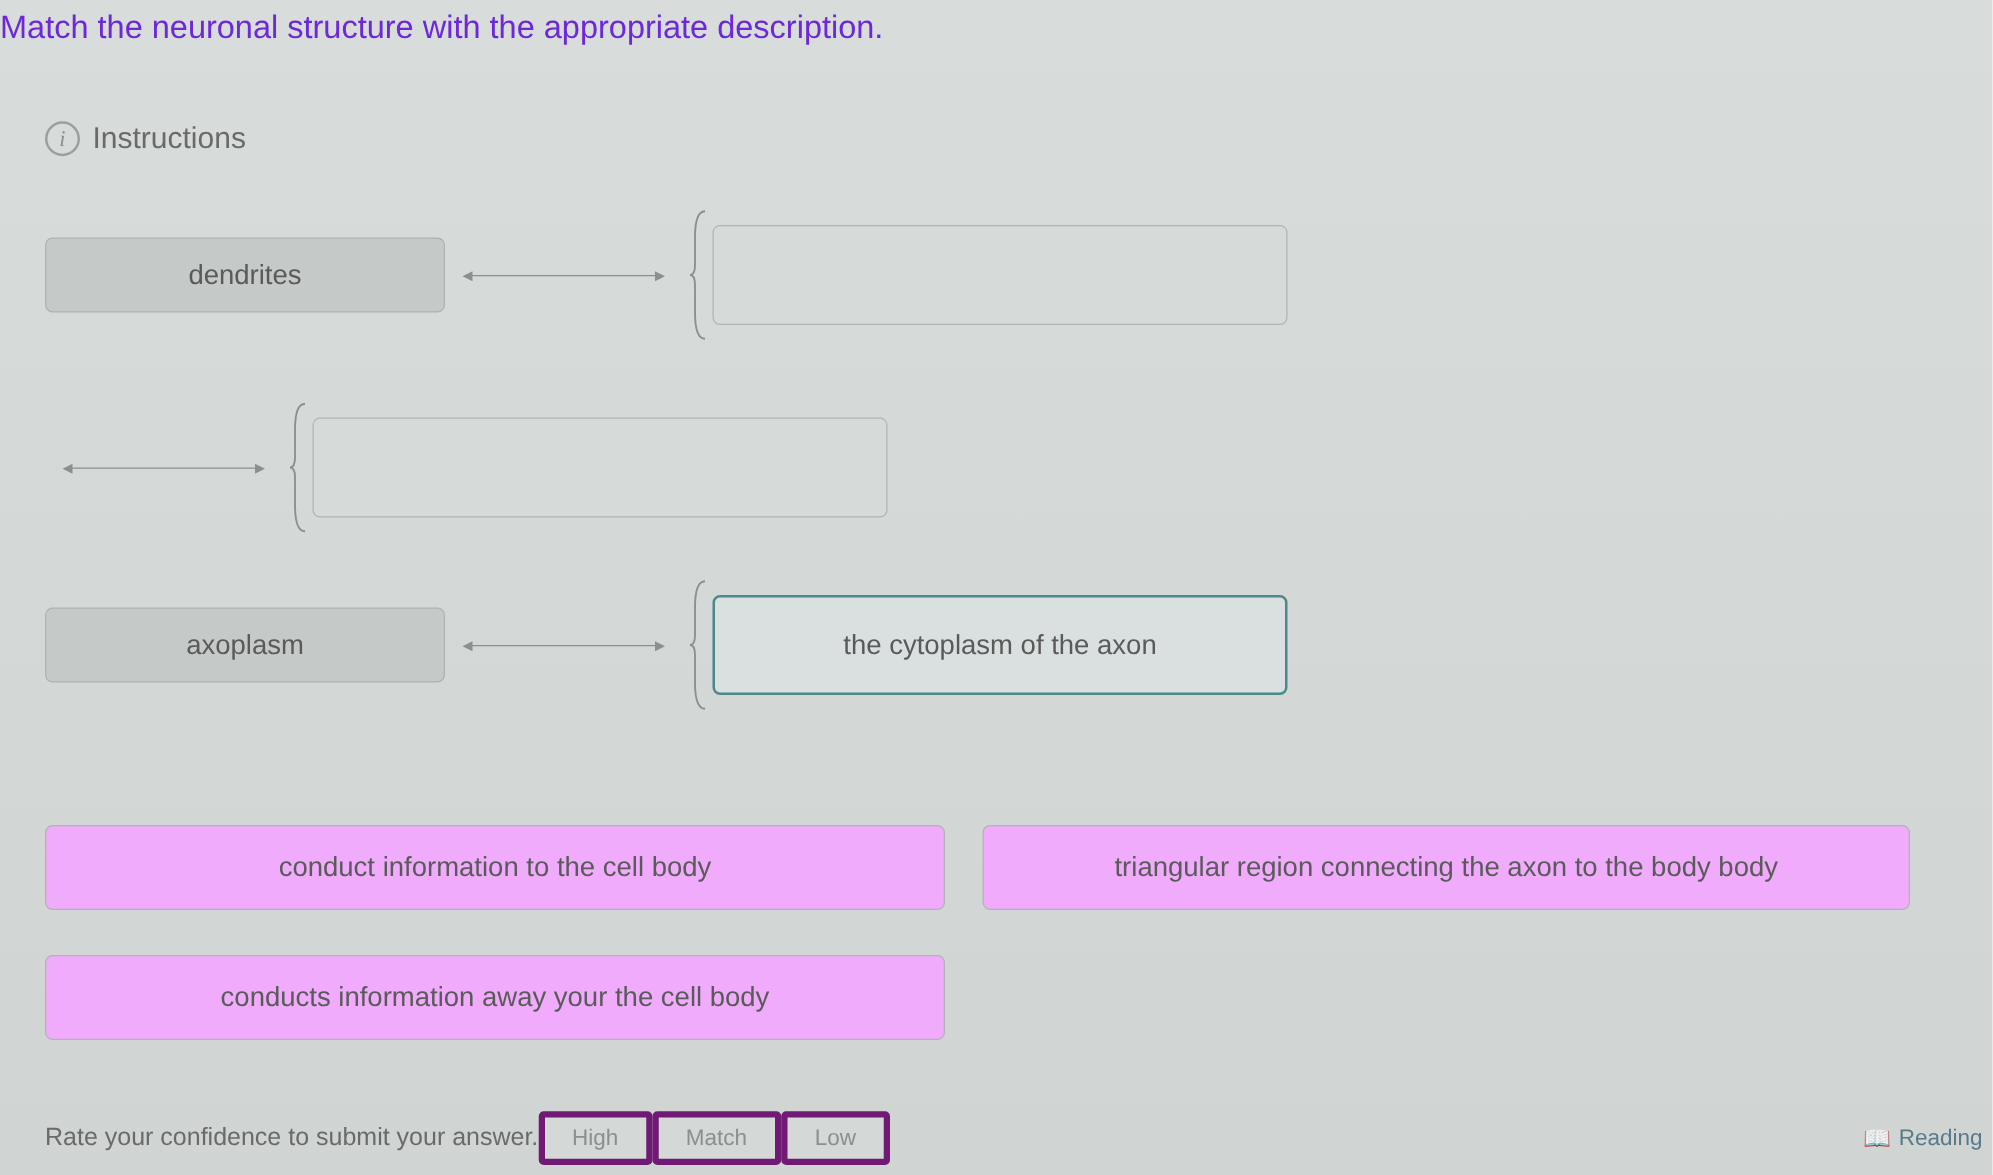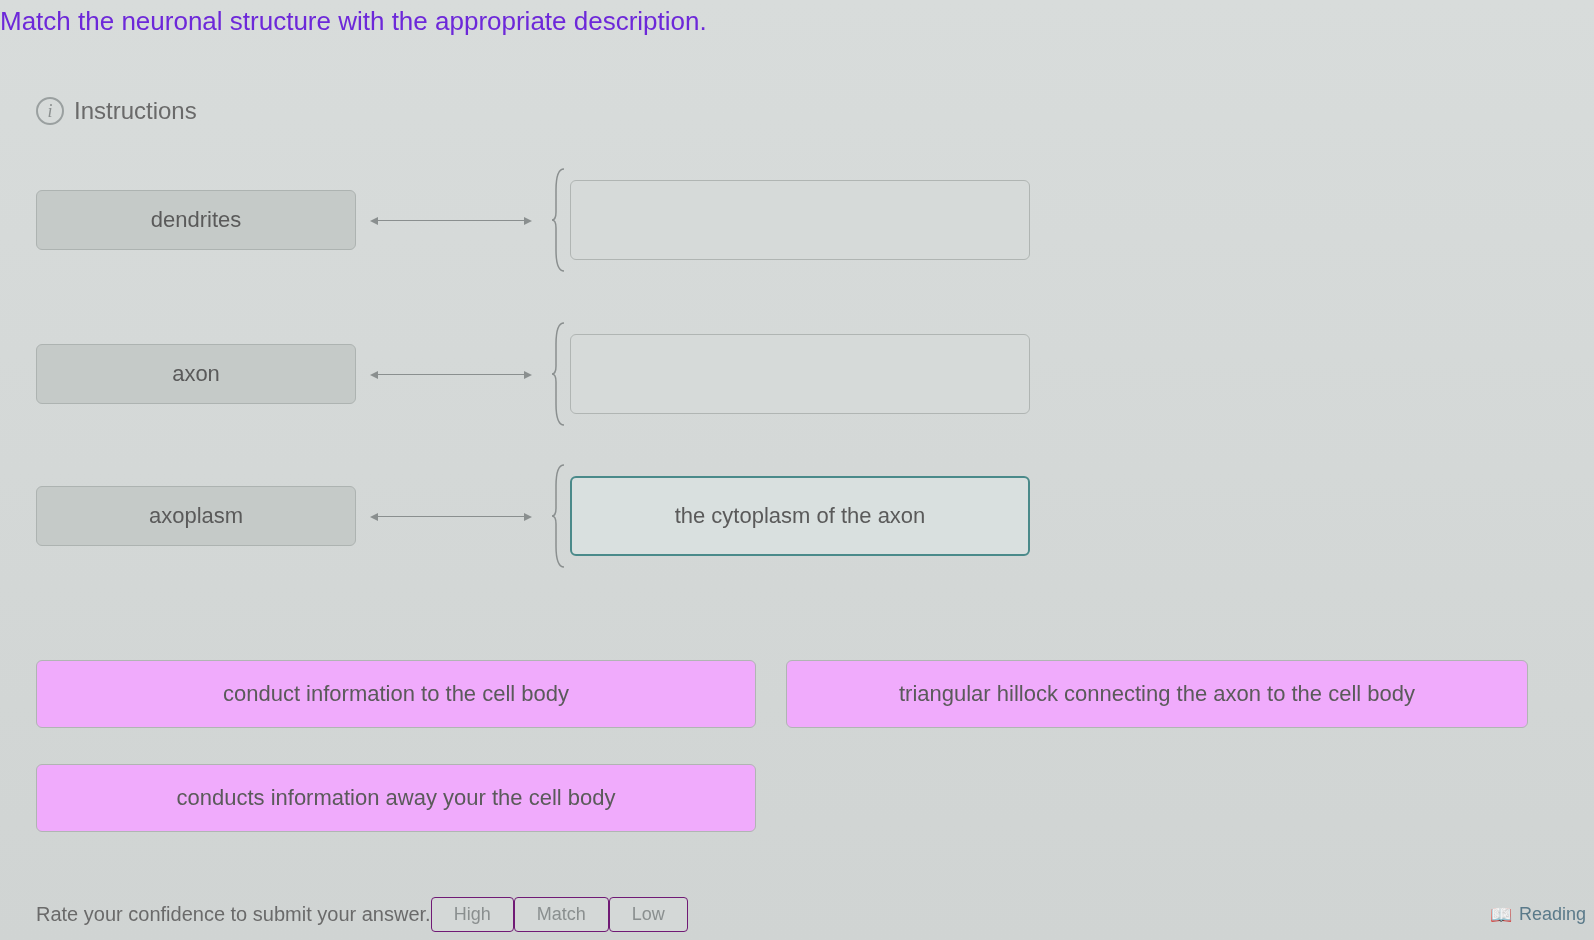--- a/index.html
+++ b/index.html
@@ -147,21 +147,21 @@
       bottom: 0;
       left: 36px;
       right: 0;
       display: flex;
       align-items: center;
       font-size: 20px;
       color: #6a6a6a;
       padding: 8px 0;
     }
     .conf-btn {
-      border: 1px solid #701a75;
+      border: 5px solid #701a75;
       background: #d4d8d7;
       color: #8a8f8f;
       padding: 6px 22px;
       border-radius: 4px;
       font-size: 18px;
     }
     .reading-link {
       margin-left: auto;
       margin-right: 8px;
       color: #5a7a8a;
@@ -190,21 +190,20 @@
     <div class="brace">
       <svg viewBox="0 0 20 110">
           <path d="M14 4 Q6 4 6 25 L6 47 Q6 55 2 55 Q6 55 6 63 L6 85 Q6 106 14 106" stroke="#8a8f8f" stroke-width="1.5" fill="none"></path>
         </svg>
     </div>
     <div class="drop-zone"></div>
   </div>
 
 
   <div class="match-row" style="margin-bottom:32px;">
-    <div class="term-box">axon</div>
     <div class="connector">
         <div class="line"></div>
       </div>
     <div class="brace">
       <svg viewBox="0 0 20 110">
           <path d="M14 4 Q6 4 6 25 L6 47 Q6 55 2 55 Q6 55 6 63 L6 85 Q6 106 14 106" stroke="#8a8f8f" stroke-width="1.5" fill="none"></path>
         </svg>
     </div>
     <div class="drop-zone"></div>
   </div>
@@ -218,21 +217,21 @@
       <svg viewBox="0 0 20 110">
           <path d="M14 4 Q6 4 6 25 L6 47 Q6 55 2 55 Q6 55 6 63 L6 85 Q6 106 14 106" stroke="#8a8f8f" stroke-width="1.5" fill="none"></path>
         </svg>
     </div>
     <div class="drop-zone filled">the cytoplasm of the axon</div>
   </div>
 </div>
 
 <div class="options-area">
   <div class="option-chip">conduct information to the cell body</div>
-  <div class="option-chip wide">triangular hillock connecting the axon to the cell body</div>
+  <div class="option-chip wide">triangular region connecting the axon to the body body</div>
   <div class="option-chip">conducts information away your the cell body</div>
 </div>
 
 <div class="bottom-bar">
   <span>Rate your confidence to submit your answer.</span>
   <button class="conf-btn">High</button>
   <button class="conf-btn">Match</button>
   <button class="conf-btn">Low</button>
   <span class="reading-link">
     <span>📖</span>

